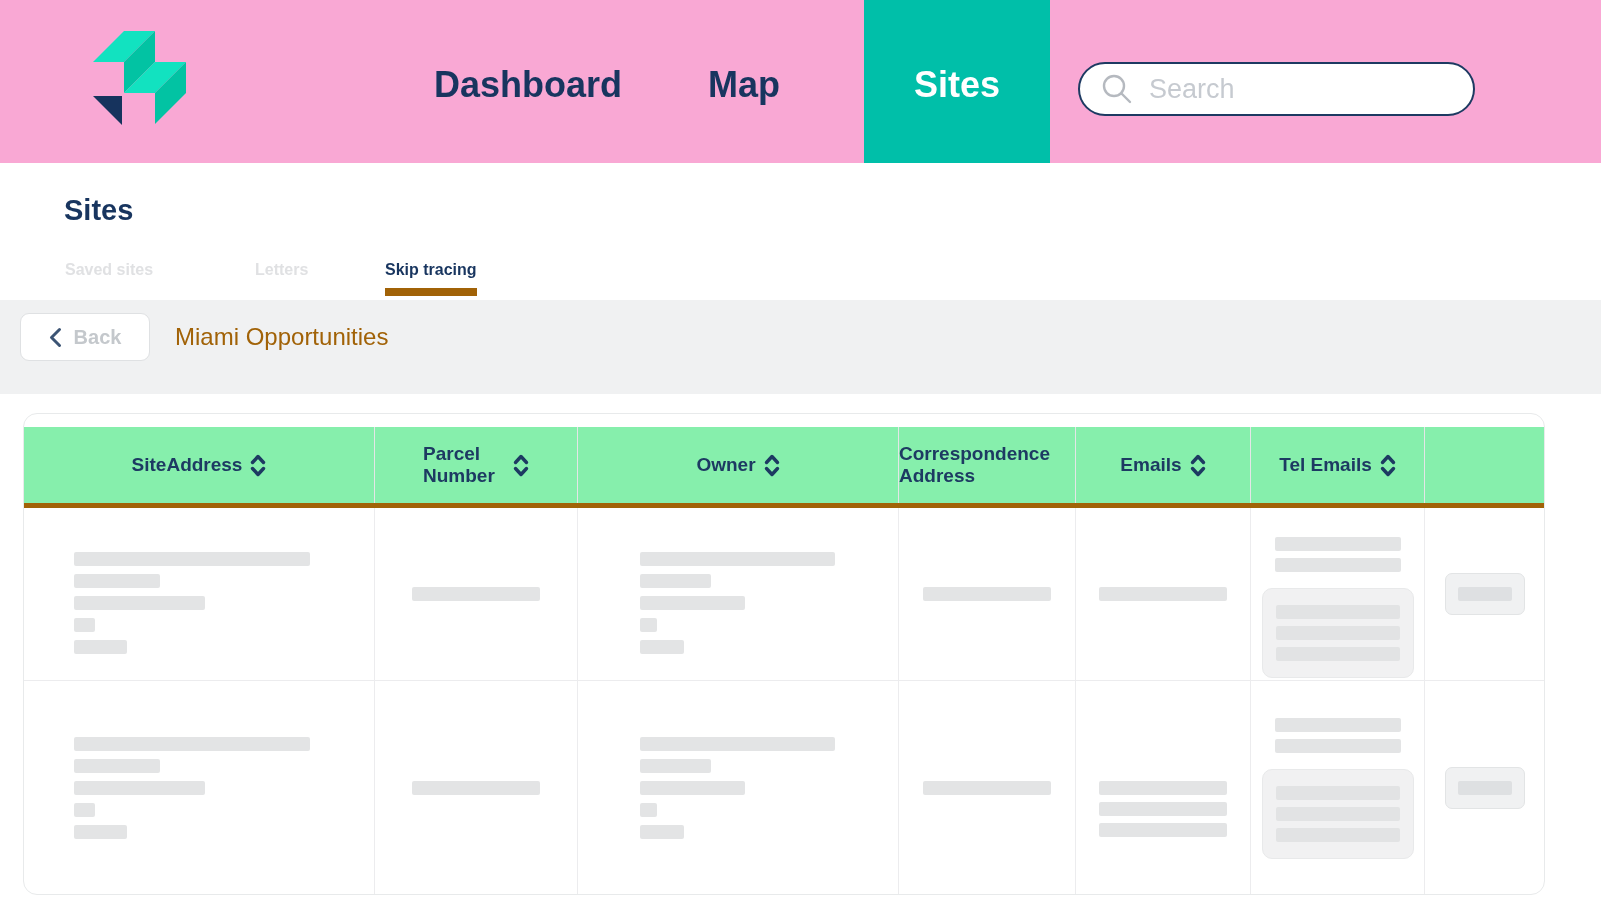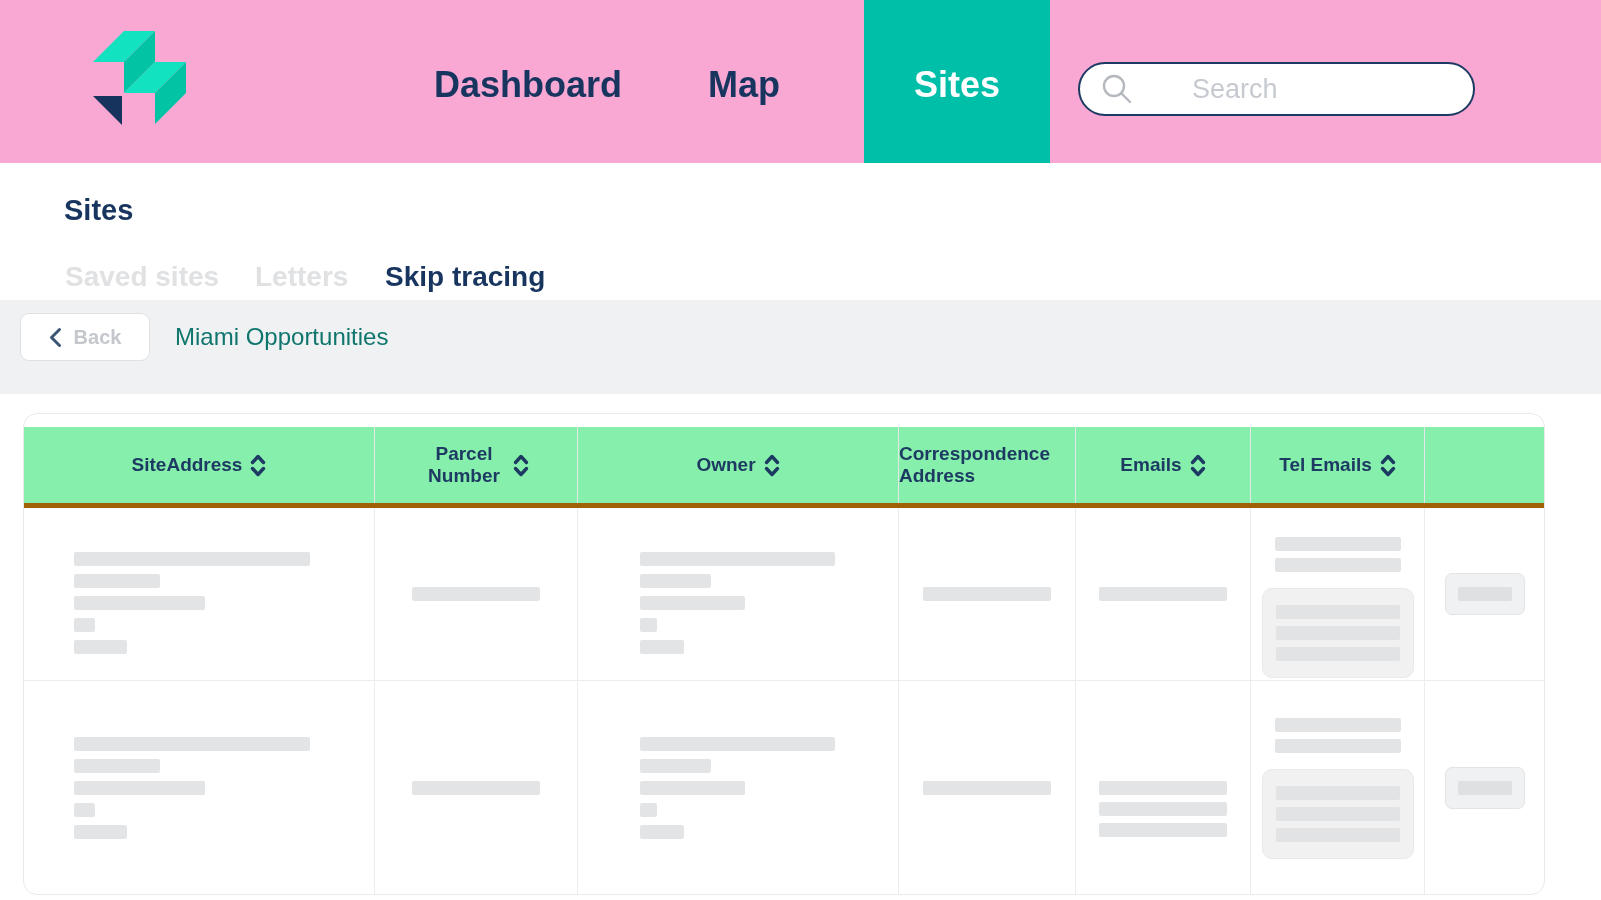--- a/index.html
+++ b/index.html
@@ -20,62 +20,62 @@
   .nav-dashboard{left:528px;}
   .nav-map{left:744px;}
   .nav-sites{
     position:absolute;left:864px;top:0;width:186px;height:163px;background:#00bfa9;
     display:flex;align-items:center;justify-content:center;cursor:pointer;
     font-size:36px;font-weight:600;color:#ffffff;padding-top:6px;box-sizing:border-box;
   }
   .search-pill{
     position:absolute;left:1078px;top:62px;width:397px;height:54px;background:#ffffff;
     border:2px solid #1d3a62;border-radius:28px;display:flex;align-items:center;
-    padding:0 18px 0 20px;box-sizing:border-box;gap:43px;
+    padding:0 18px 0 20px;box-sizing:border-box;
   }
   .search-pill svg{flex:0 0 auto;margin-right:13px;}
   .search-pill input{
     flex:1;min-width:0;border:none;outline:none;background:transparent;
     font-family:inherit;font-size:27px;color:#18355f;
   }
   .search-pill input::placeholder{color:#c6cad0;}
   
   .page-title{margin:32px 0 0 64px;font-size:29px;line-height:30px;font-weight:700;color:#18355f;}
   .tabs{position:relative;height:39px;margin-top:36px;}
-  .tab{position:absolute;top:0;font-size:28px;font-weight:600;cursor:pointer;text-decoration:none;white-space:nowrap;}
+  .tab{position:absolute;top:0;font-size:16px;font-weight:600;cursor:pointer;text-decoration:none;white-space:nowrap;}
   .tab.dimmed{color:#e0e1e3;}
   .tab.active{color:#18355f;padding-bottom:9px;border-bottom:8px solid #a16207;}
   .tab-saved{left:65px;}
   .tab-letters{left:255px;}
   .tab-skip{left:385px;}
   
   .toolbar{position:relative;height:94px;background:#f0f1f2;}
   .back-btn{
     position:absolute;left:20px;top:13px;width:130px;height:48px;background:#ffffff;
     border:1px solid #dfe1e3;border-radius:9px;display:flex;align-items:center;justify-content:center;
     gap:12px;font-family:inherit;font-size:20px;font-weight:600;color:#c4c8cc;cursor:pointer;
   }
   .list-title{
     position:absolute;left:175px;top:0;height:74px;display:flex;align-items:center;
-    font-size:24px;color:#0f766e;
+    font-size:24px;color:#a16207;
   }
   
   .table{
     width:1522px;margin:19px 0 0 23px;border:1px solid #e8eaeb;border-radius:14px;
     overflow:hidden;box-sizing:border-box;background:#ffffff;
   }
   .thead,.trow{display:grid;grid-template-columns:351px 203px 321px 177px 175px 174px 1fr;}
   .thead{background:#86efac;height:76px;border-bottom:5px solid #a16207;margin-top:13px;}
   .th{
     display:flex;align-items:center;justify-content:center;gap:8px;
     font-size:19px;line-height:1.15;font-weight:700;color:#1d3a62;
     border-right:1px solid #e4e6e7;box-sizing:border-box;
   }
   .th:last-child{border-right:none;}
-  .th .wrap2{max-width:82px;text-align:center;}
+  .th .wrap2{max-width:82px;text-align:left;}
   .th.sortable{cursor:pointer;}
   .trow.r1{height:173px;}
   .trow.r2{height:213px;}
   .td{border-right:1px solid #ececee;box-sizing:border-box;overflow:hidden;}
   .td:last-child{border-right:none;}
   .r1 .td{border-bottom:1px solid #ececee;}
   
   .bar{height:14px;background:#e3e4e5;border-radius:2px;flex:0 0 auto;}
   .w236{width:236px}.w86{width:86px}.w131{width:131px}.w21{width:21px}.w53{width:53px}
   .w195{width:195px}.w71{width:71px}.w105{width:105px}.w17{width:17px}.w44{width:44px}

